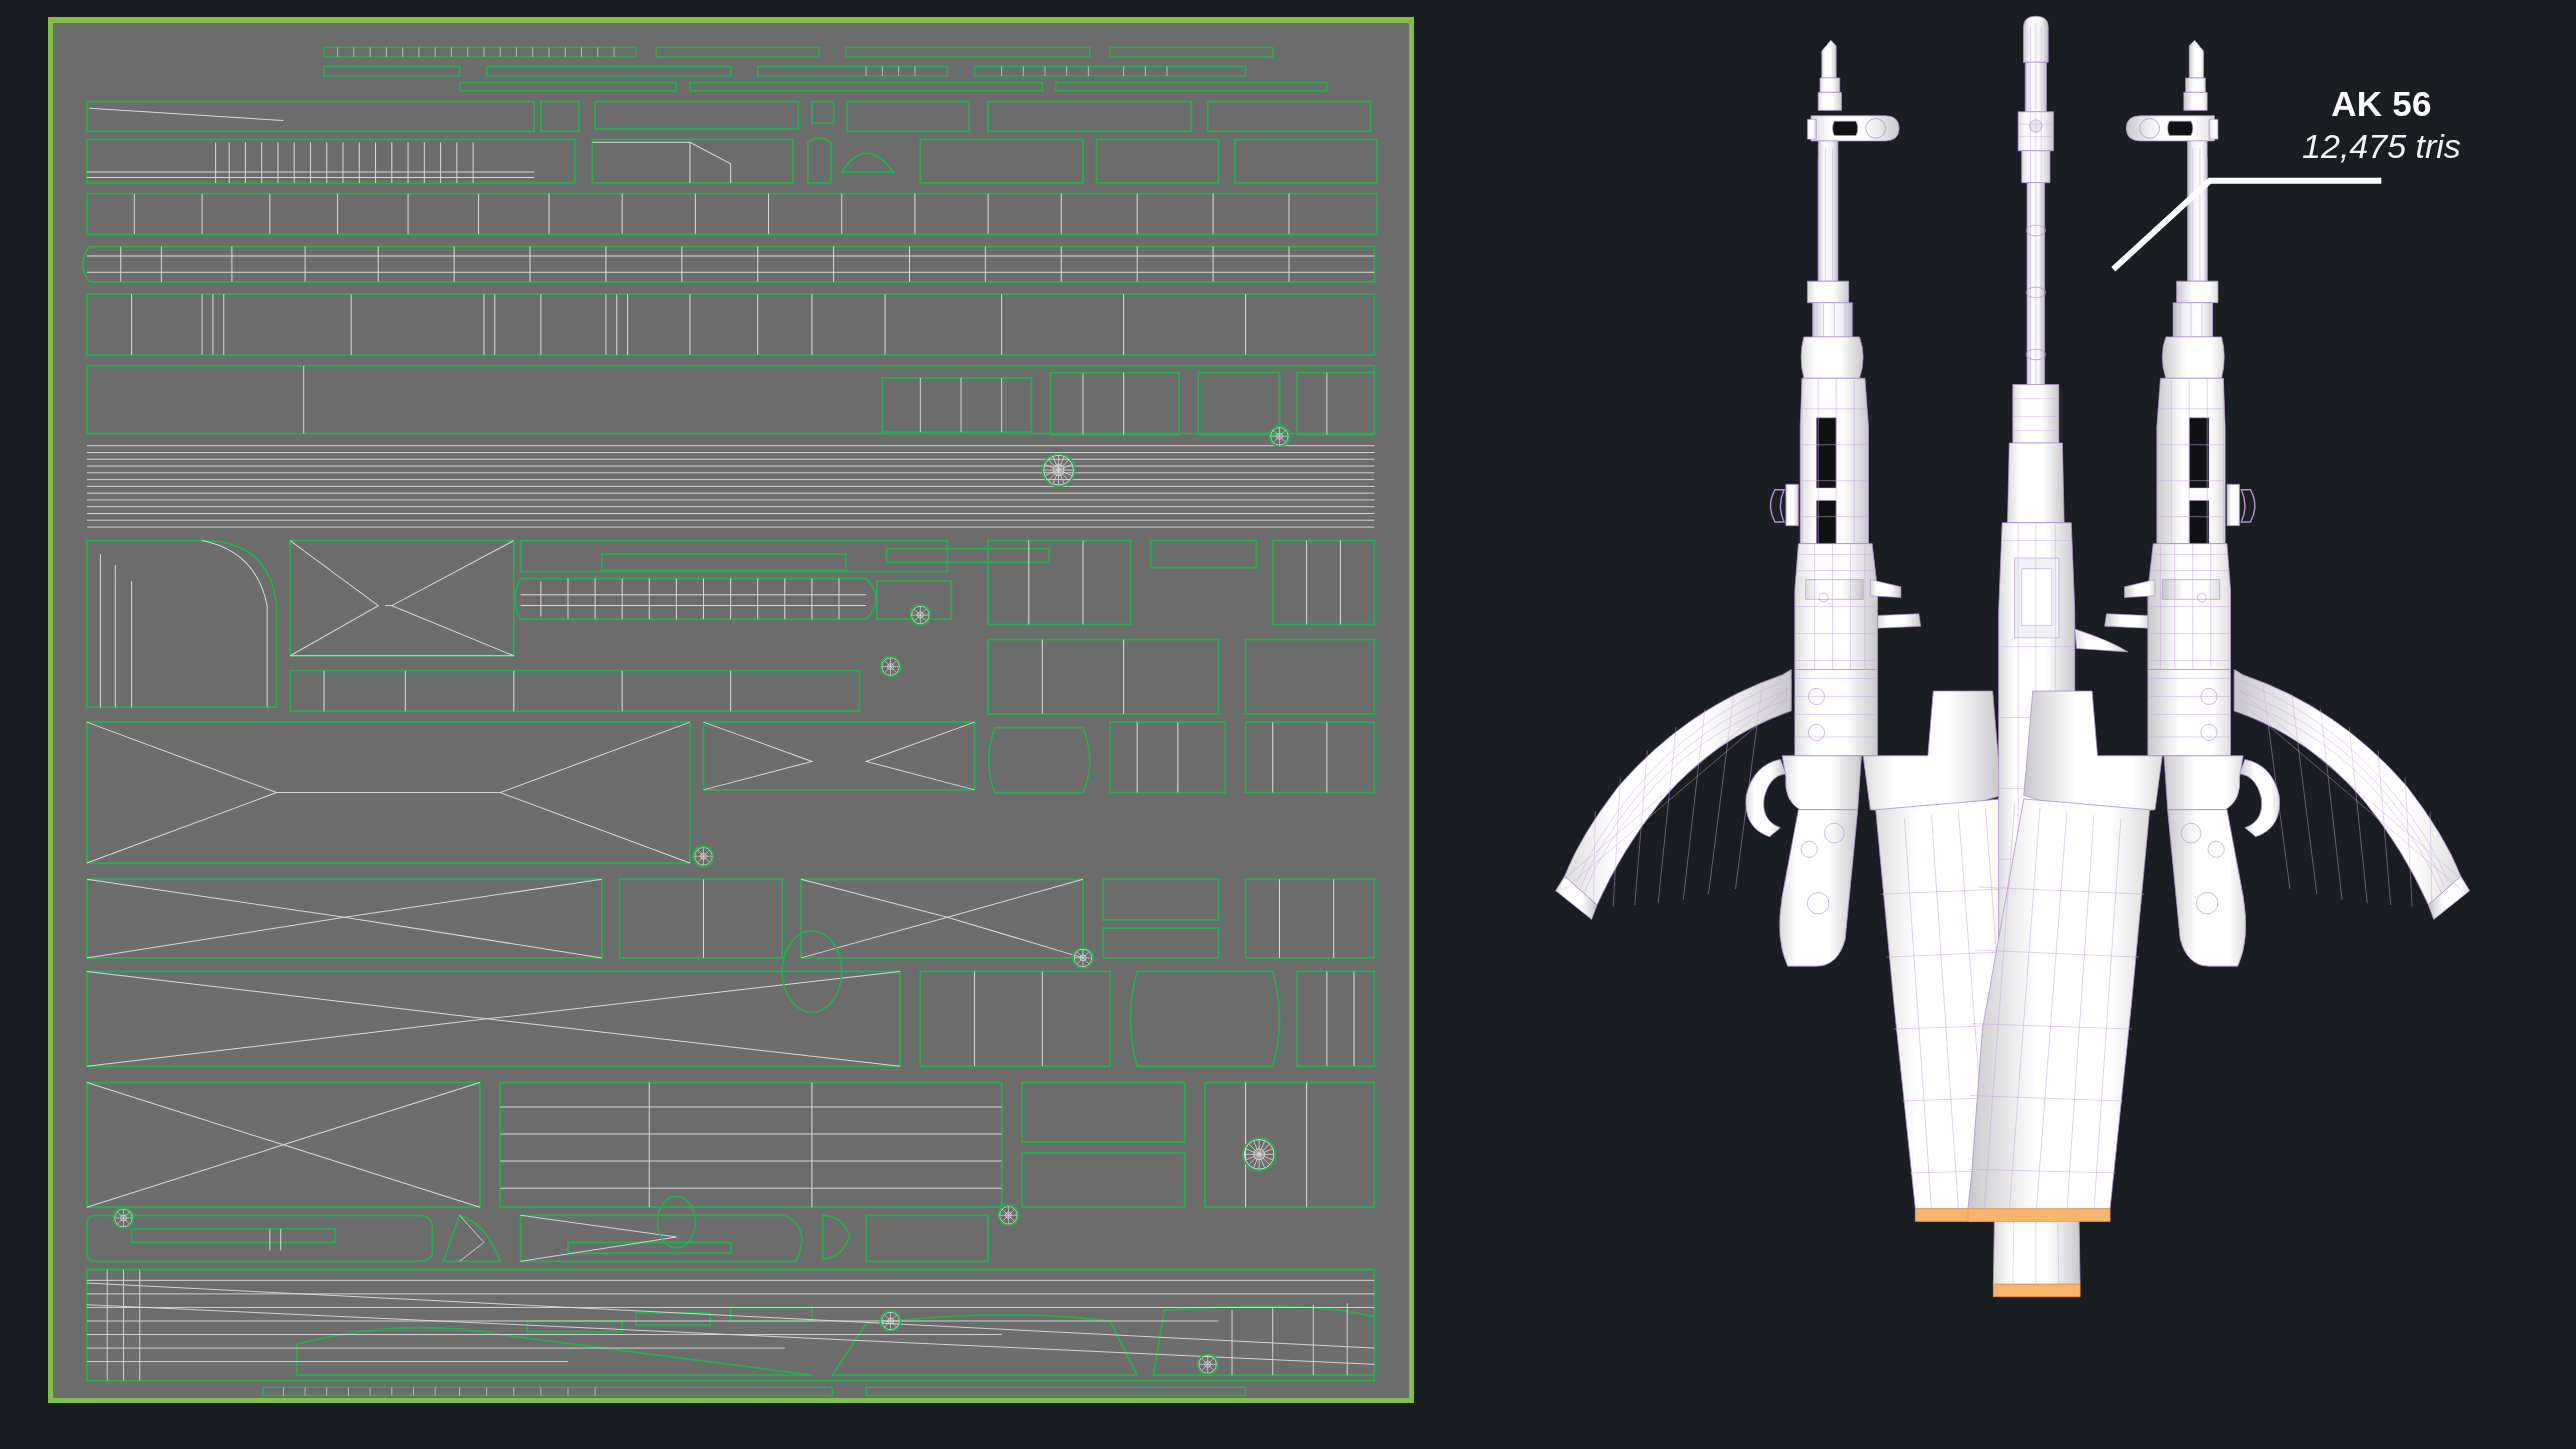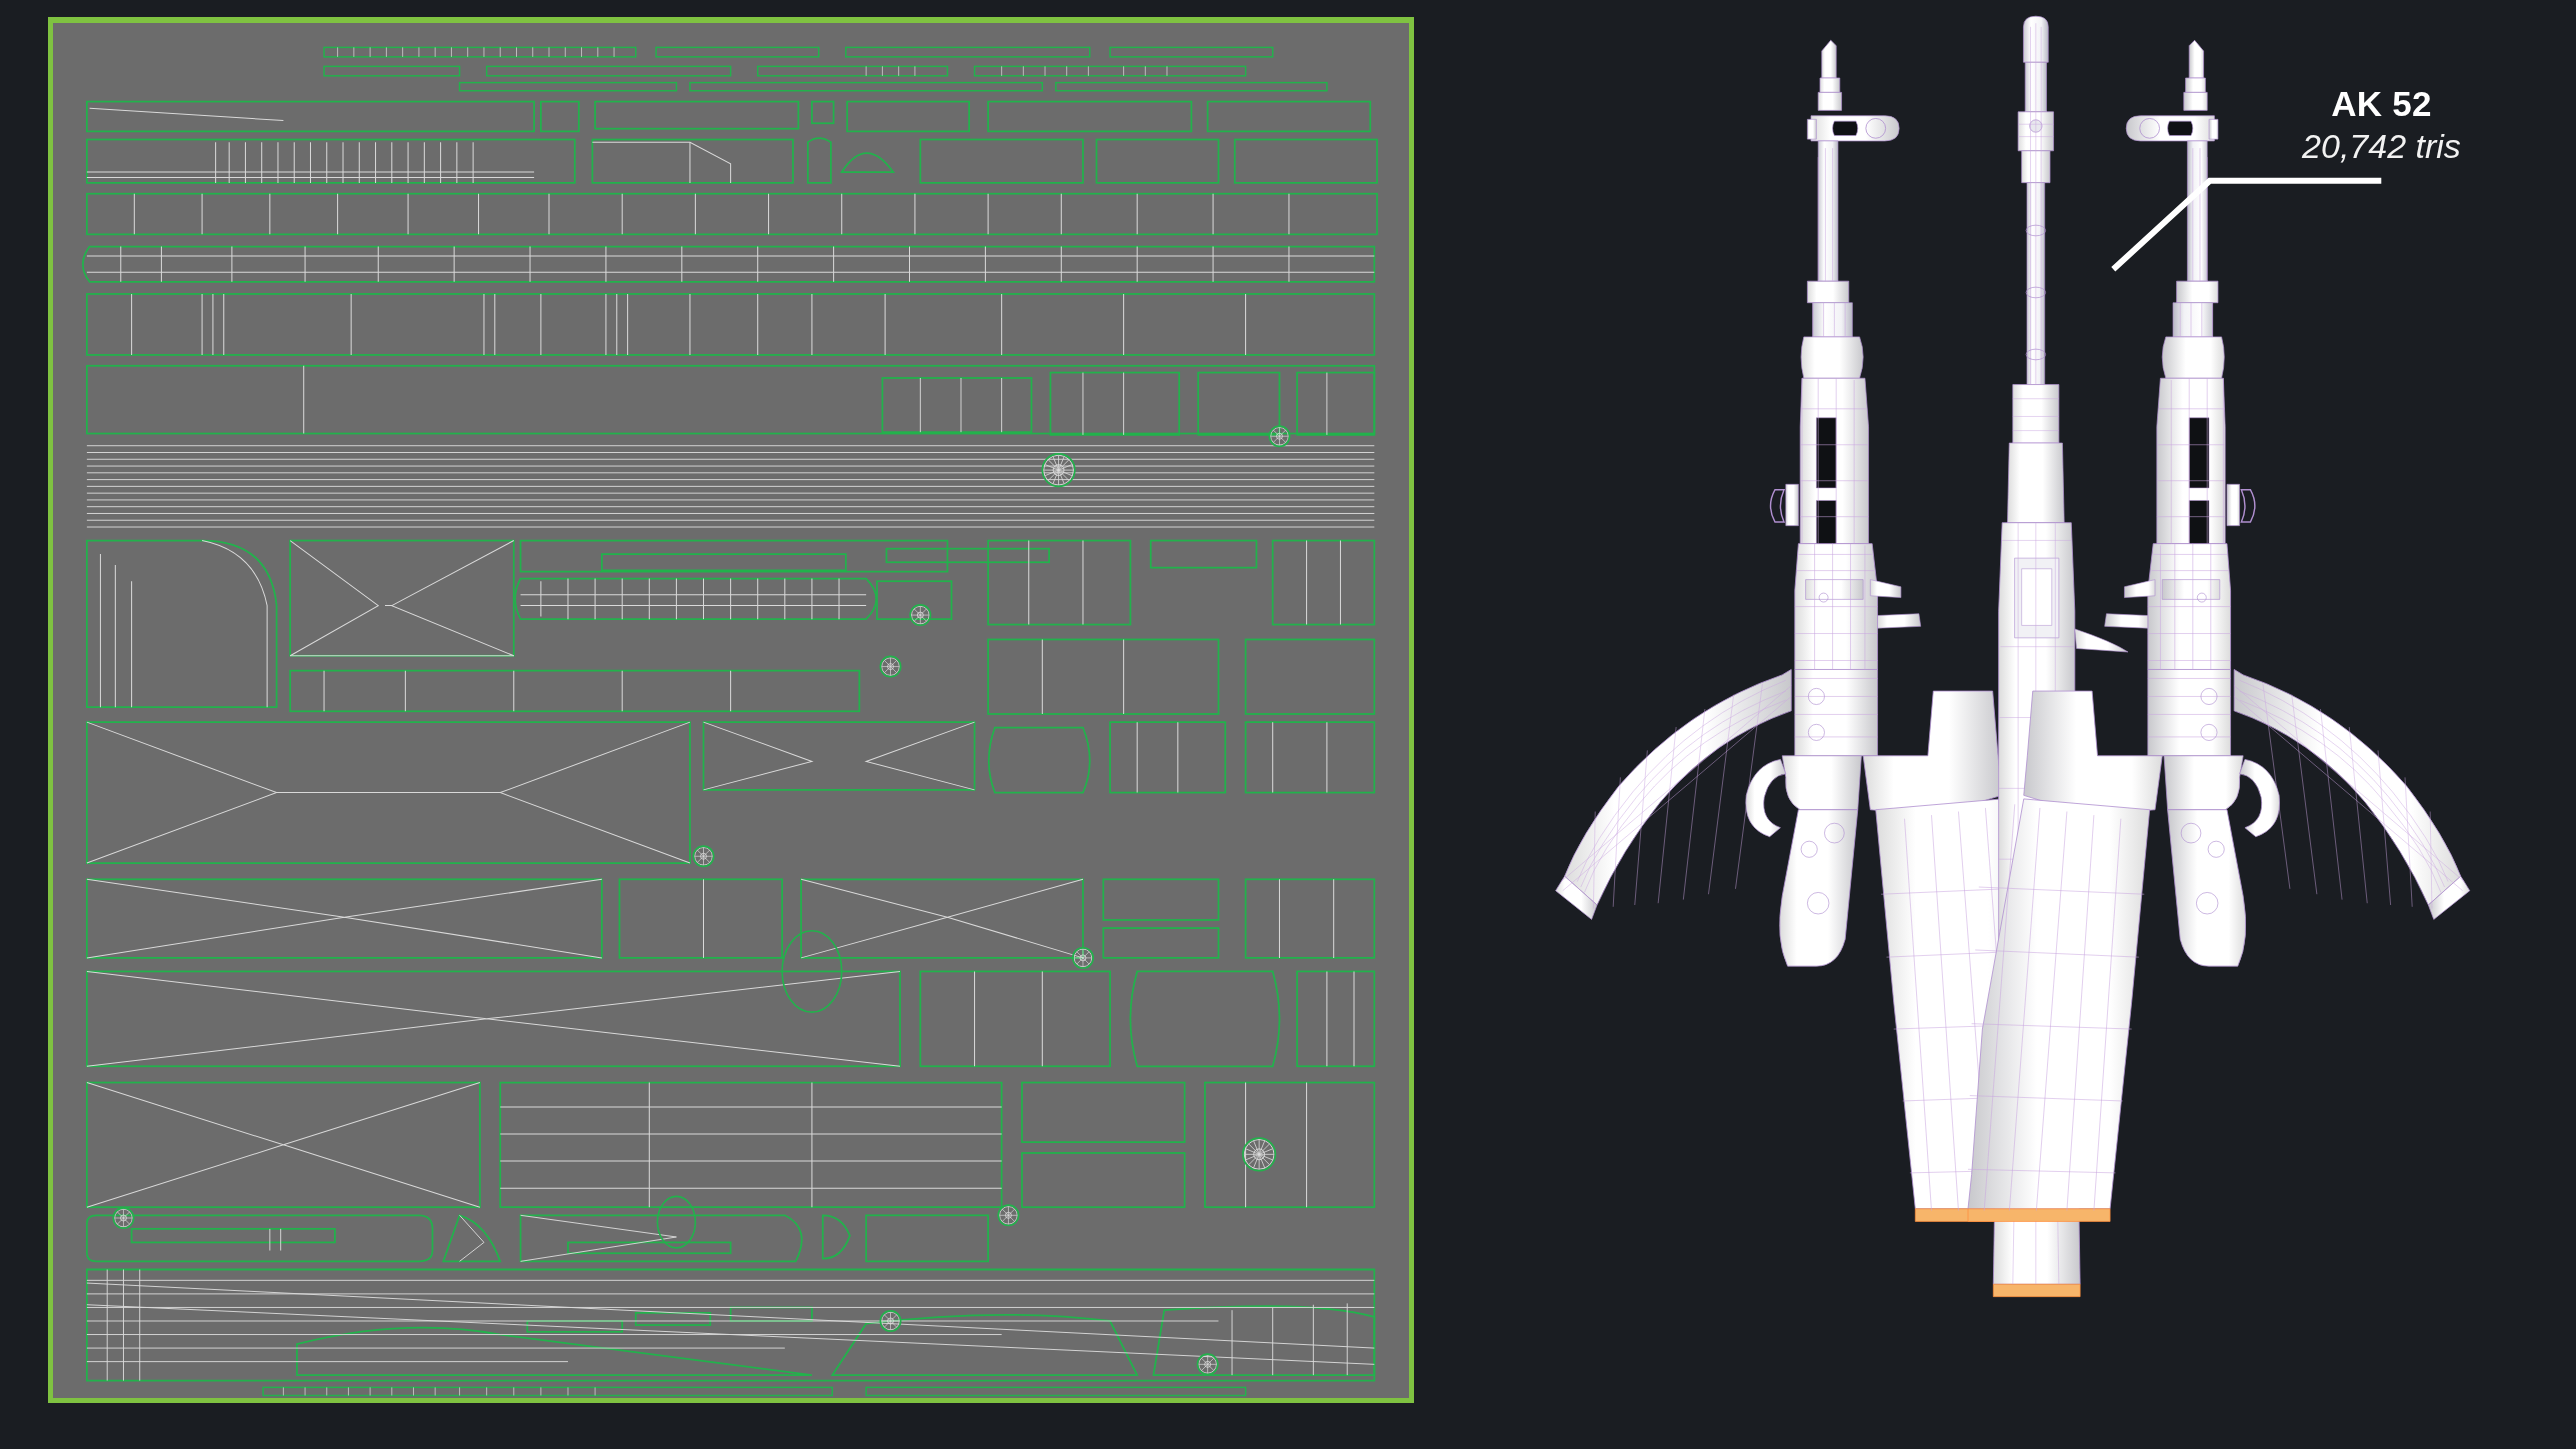--- a/index.html
+++ b/index.html
@@ -667,18 +667,18 @@
         <use href="#rifle-side"></use>
       </g>
     </svg>
   </div>
 
   <svg id="leader-svg" viewBox="0 0 520 200">
     <path d="M0 172 L144 40 L400 40" fill="none" stroke="#ffffff" stroke-width="9" stroke-linecap="butt" stroke-linejoin="miter"></path>
   </svg>
 
   <div id="label-block">
-    <span id="title-text">AK 52</span>
-    <span id="tris-text">20,742 tris</span>
+    <span id="title-text">AK 56</span>
+    <span id="tris-text">12,475 tris</span>
   </div>
 
 </div>
 
 
 </body></html>

